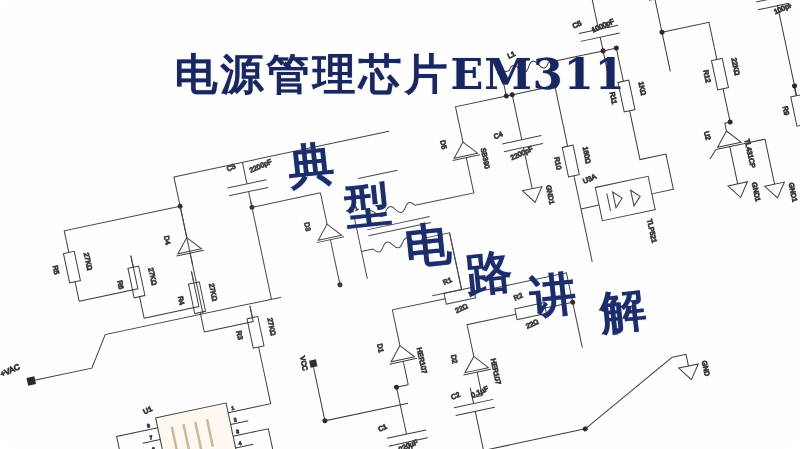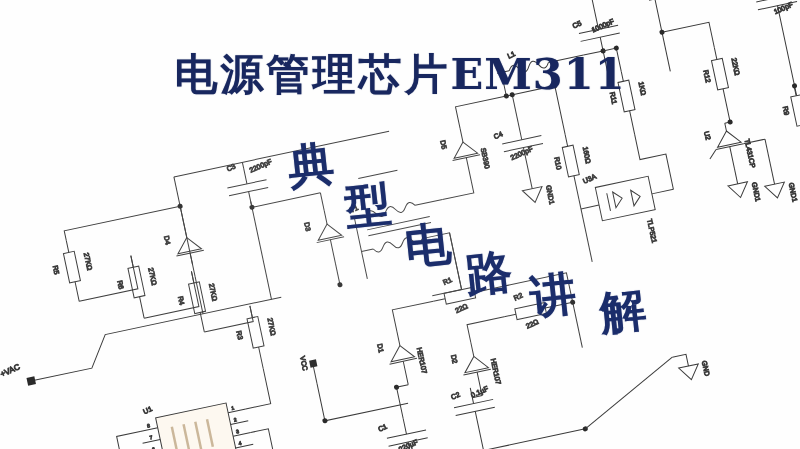--- a/index.html
+++ b/index.html
@@ -9,20 +9,21 @@
   }
   body {
     font-family: "Liberation Sans", sans-serif;
   }
   #stage {
     position: relative;
     width: 800px;
     height: 449px;
     background: #fefefe;
     overflow: hidden;
+    border-radius: 23px;
   }
 
   
   #schematic-layer {
     position: absolute;
     left: 0; top: 0;
     width: 800px;
     height: 449px;
     overflow: hidden;
   }

